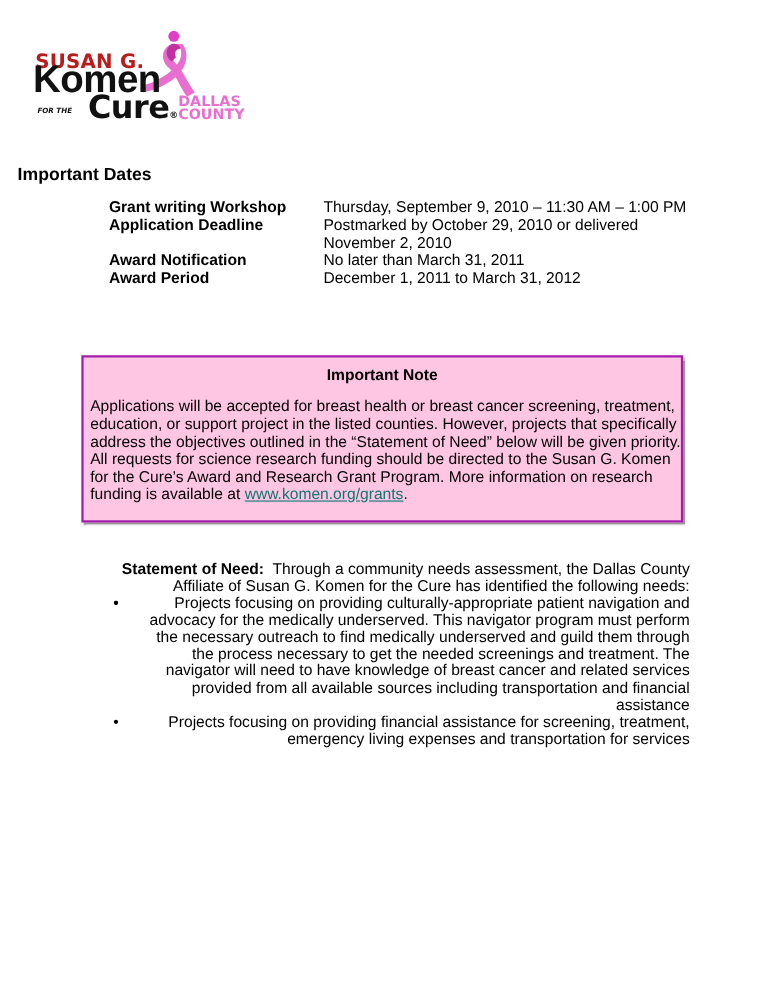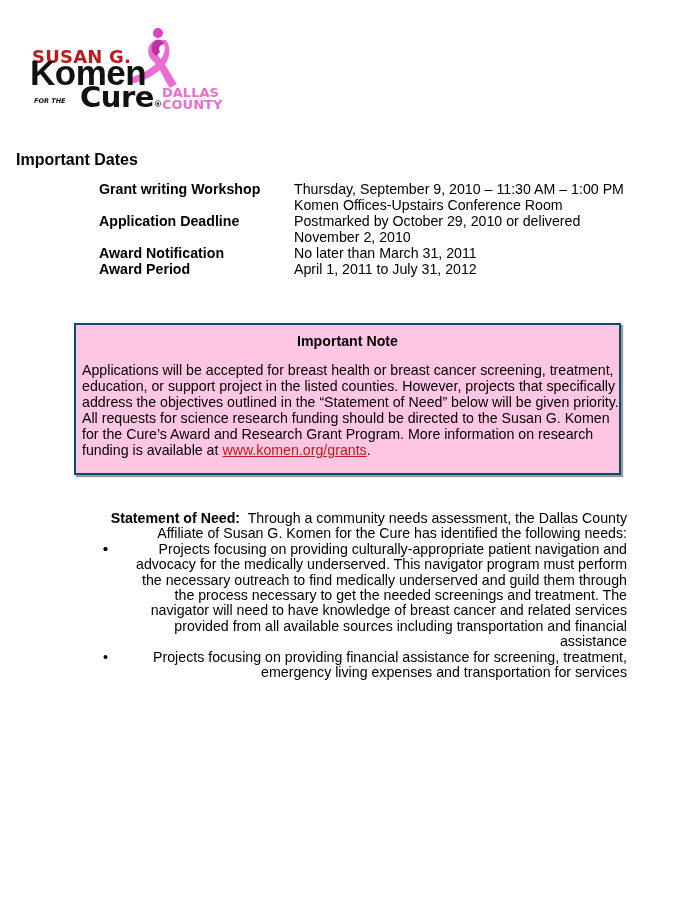--- a/index.html
+++ b/index.html
@@ -35,29 +35,29 @@
       position: absolute; left: 16px; width: 696px; top: 151px; text-align: left;
       font-weight: bold; font-size: 16px;
     }
     .dates { position: absolute; left: 82px; top: 181px; width: 560px; }
     .date-row { display: flex; line-height: 16px; }
     .date-row .label { width: 195px; font-weight: bold; flex: none; margin-left: 17px; }
     .date-row .value { flex: 1; }
 
     .note-box {
       position: absolute; left: 74px; top: 323px; width: 543px; height: 148px;
-      background: #ffc6e3; border: 2px solid #0c4a6e; box-shadow: 2px 2px 1px #999;
+      background: #ffc6e3; border: 2px solid #a21caf; box-shadow: 2px 2px 1px #999;
     }
     .note-title {
       text-align: center; font-weight: bold; margin-top: 8px; line-height: 16px;
     }
     .note-body {
       position: absolute; left: 6px; top: 37px; width: 540px; line-height: 16px;
     }
-    .note-body a { color: #b91c1c; text-decoration: underline; }
+    .note-body a { color: #0f766e; text-decoration: underline; }
 
     .need { position: absolute; left: 82px; top: 511px; width: 545px; line-height: 15.4px; text-align: right; }
     .need .bold { font-weight: bold; }
     .need ul { margin: 0; padding: 0; list-style: none; }
     .need li { position: relative; padding-left: 40px; }
     .need li .bullet { position: absolute; left: 21px; top: 0; }
   </style>
 </head>
 <body>
 
@@ -77,40 +77,39 @@
   </div>
 </div>
 
 <div class="dates-title">Important Dates</div>
 
 <div class="dates">
   <div class="date-row">
     <div class="label">Grant writing Workshop</div>
     <div class="value">
       <div>Thursday, September 9, 2010 – 11:30 AM – 1:00 PM</div>
-      <div>Komen Offices-Upstairs Conference Room</div>
     </div>
   </div>
   <div class="date-row">
     <div class="label">Application Deadline</div>
     <div class="value">
       <div>Postmarked by October 29, 2010 or delivered</div>
       <div>November 2, 2010</div>
     </div>
   </div>
   <div class="date-row">
     <div class="label">Award Notification</div>
     <div class="value">
       <div>No later than March 31, 2011</div>
     </div>
   </div>
   <div class="date-row">
     <div class="label">Award Period</div>
     <div class="value">
-      <div>April 1, 2011 to July 31, 2012</div>
+      <div>December 1, 2011 to March 31, 2012</div>
     </div>
   </div>
 </div>
 
 <div class="note-box">
   <div class="note-title">Important Note</div>
   <div class="note-body"><span>Applications will be accepted for breast health or breast cancer screening, treatment, education, or support project in the listed counties. However, projects that specifically address the objectives outlined in the “Statement of Need” below will be given priority. All requests for science research funding should be directed to the Susan G. Komen for the Cure’s Award and Research Grant Program. More information on research funding is available at </span><a href="#">www.komen.org/grants</a><span>.</span></div>
 </div>
 
 <div class="need">

